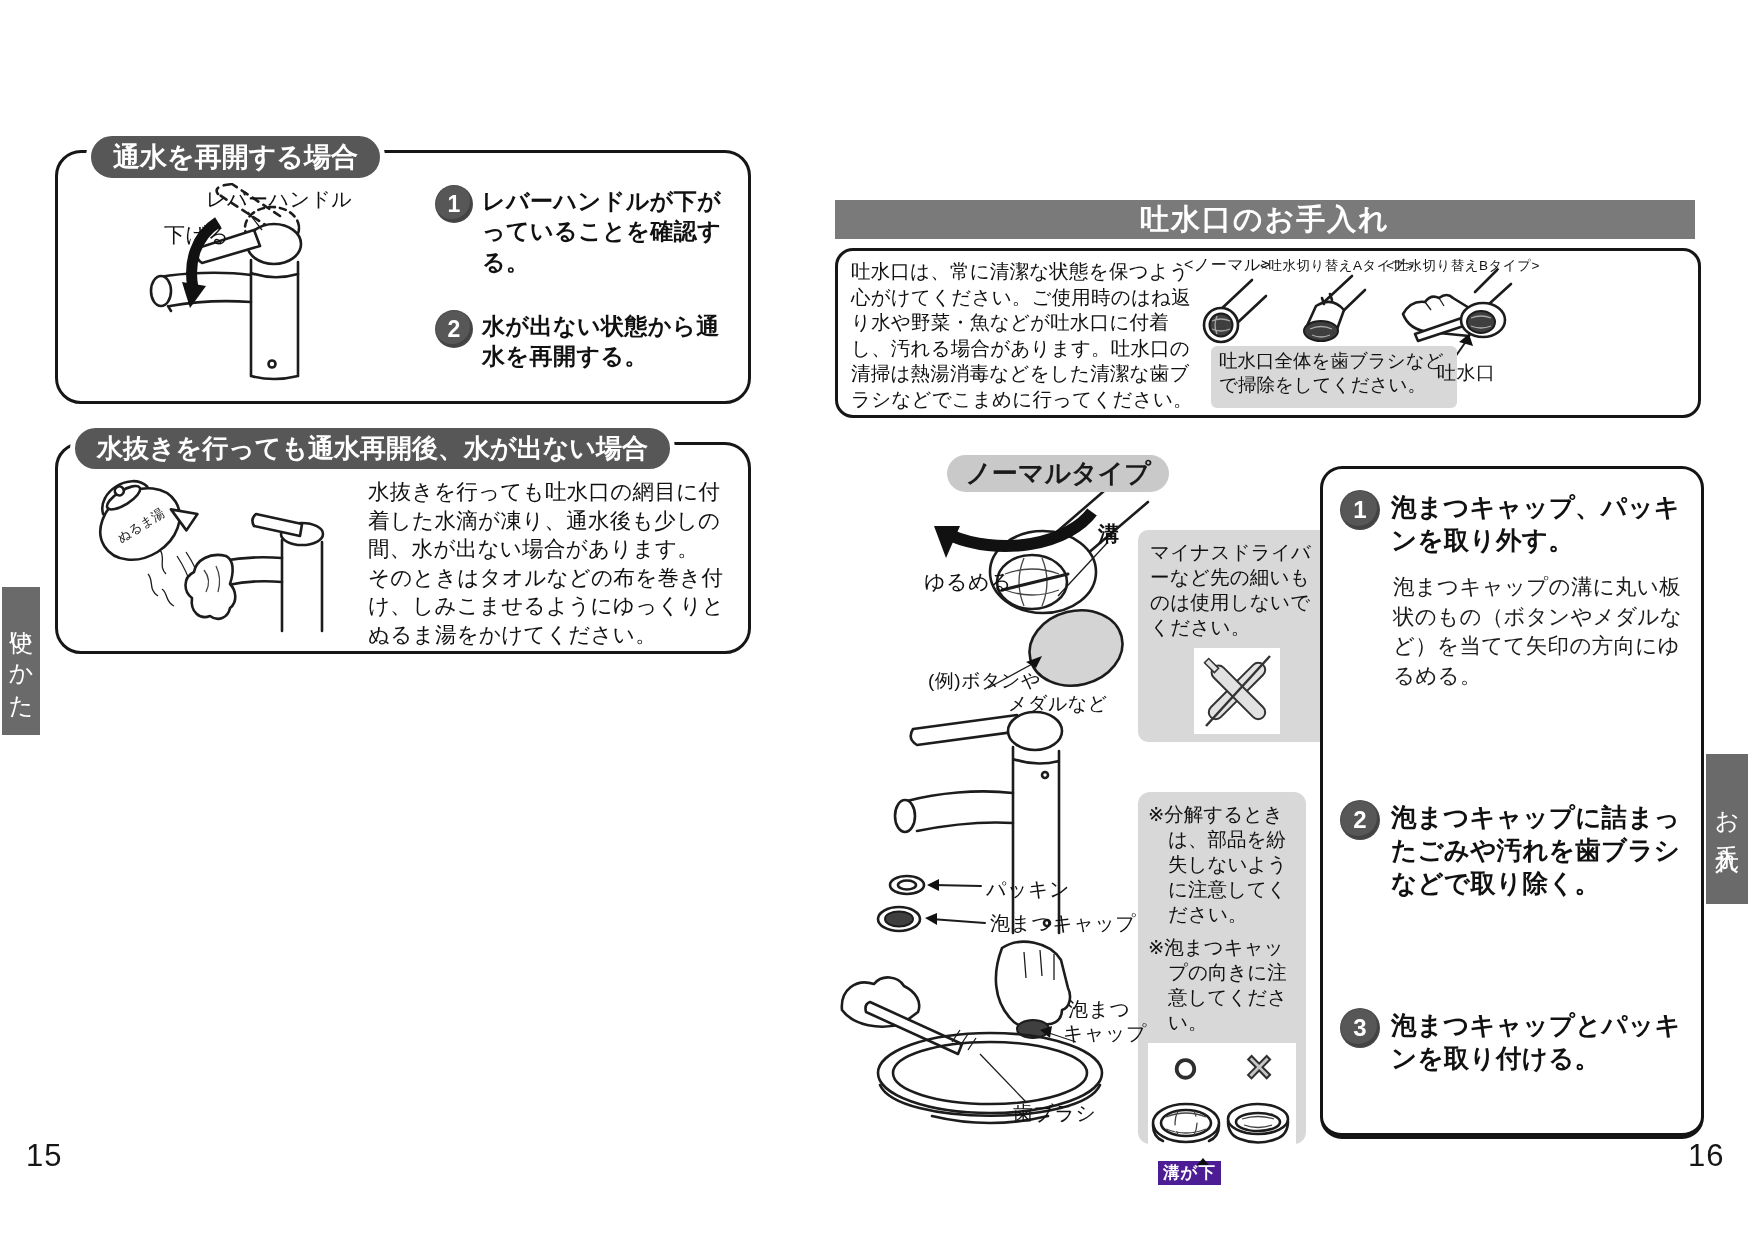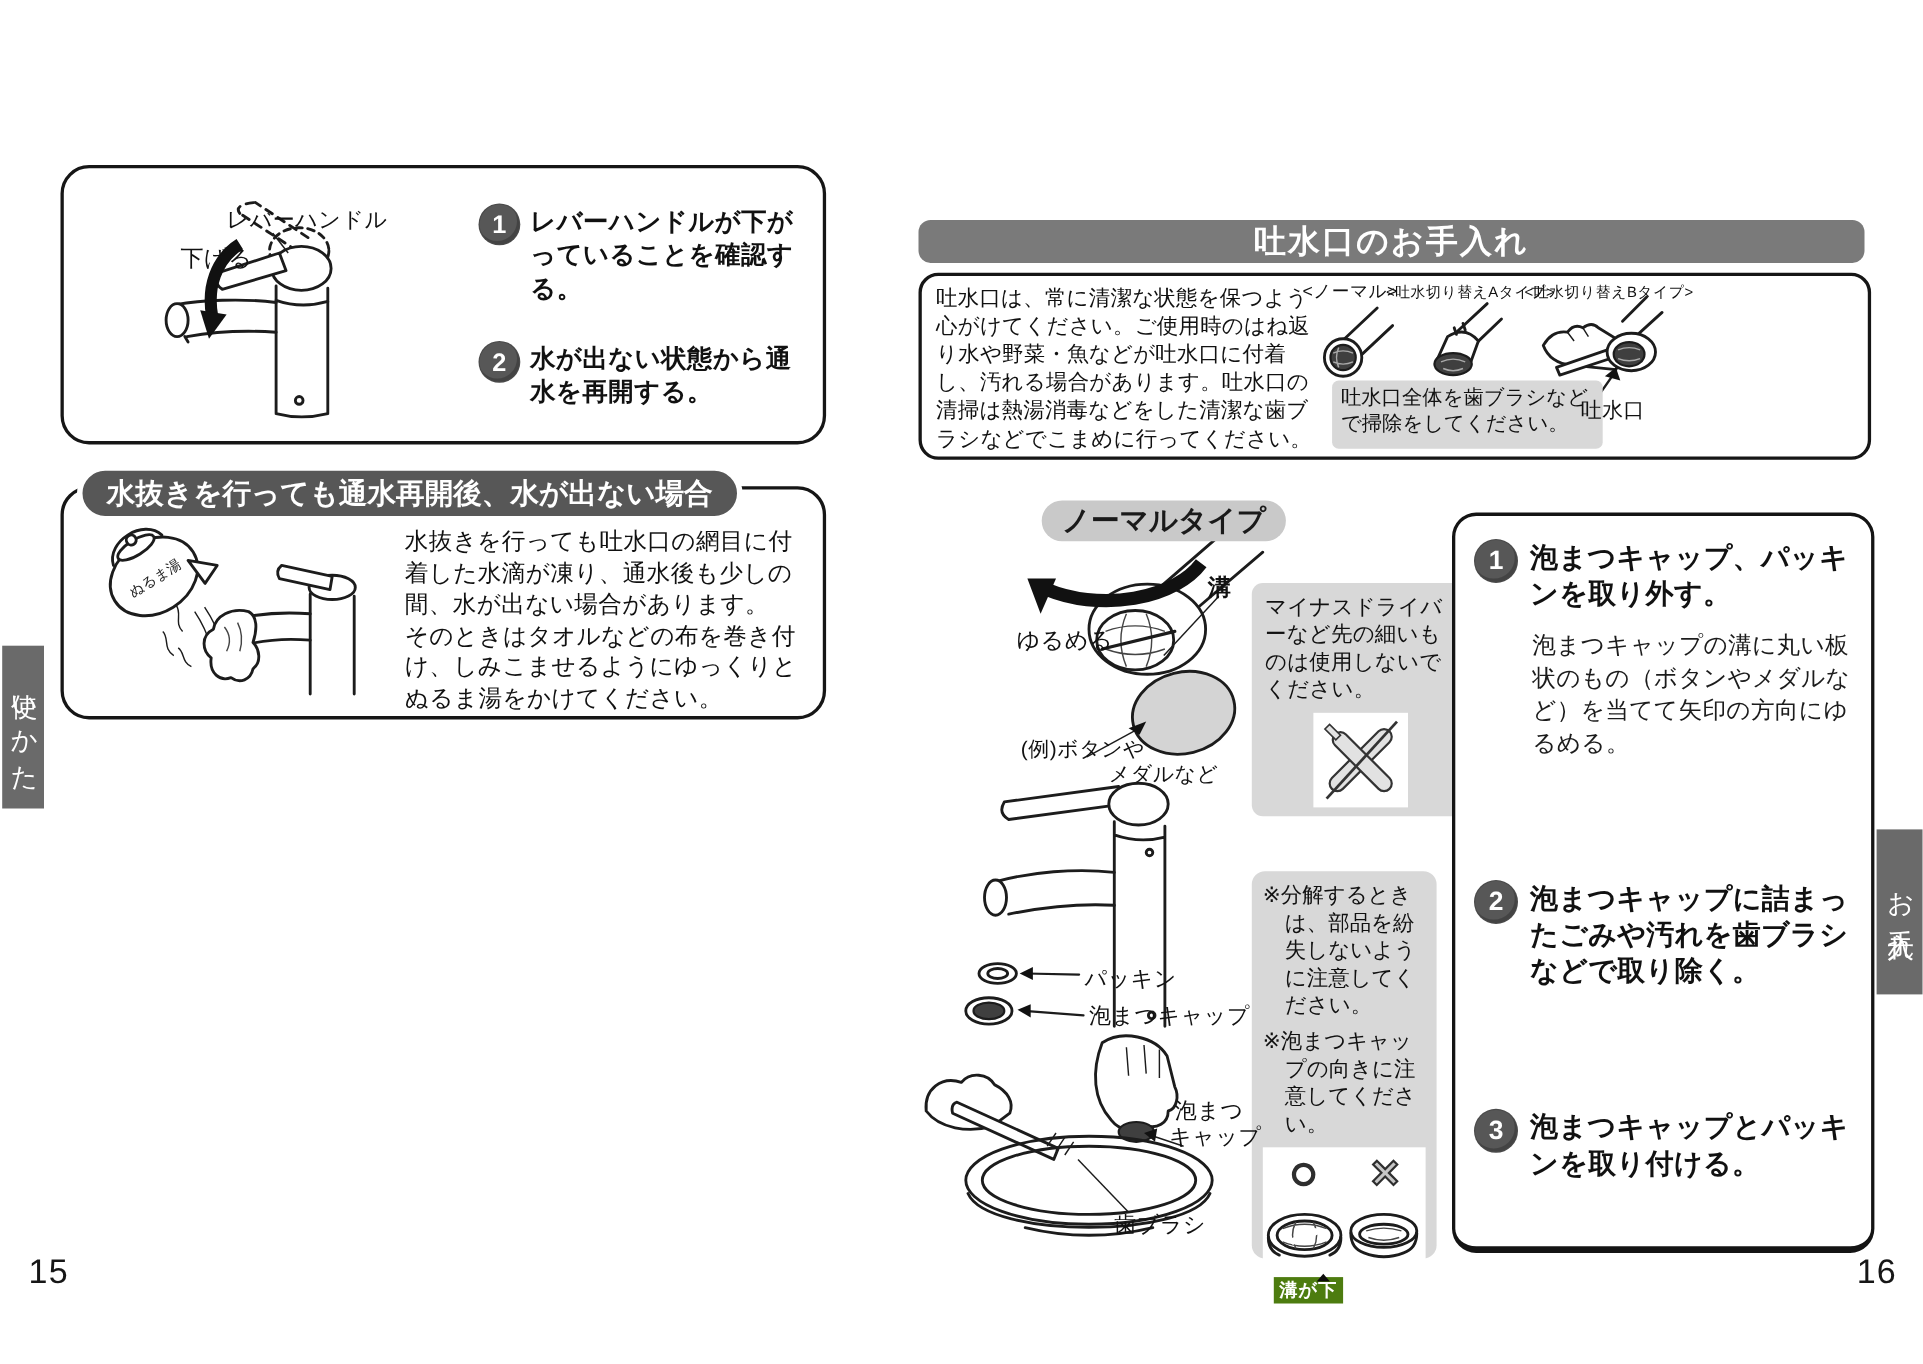--- a/index.html
+++ b/index.html
@@ -20,40 +20,41 @@
   .graybox{position:absolute;background:#d8d8d8;border-radius:10px;}
   .vtab{position:absolute;background:#6a6a6a;color:#fff;display:flex;align-items:center;
         justify-content:center;writing-mode:vertical-rl;text-orientation:upright;
         font-size:24px;letter-spacing:4px;}
   .pagenum{position:absolute;font-size:31px;letter-spacing:1px;color:#161616;}
   .lbl{position:absolute;font-size:20px;letter-spacing:.5px;white-space:nowrap;}
   .banner{position:absolute;background:#7a7a7a;color:#fff;font-weight:bold;font-size:29px;
           display:flex;align-items:center;justify-content:center;letter-spacing:2px;}
   .hang{text-indent:-20px;padding-left:20px;}
   .okng{font-size:44px;font-weight:bold;color:#c6c6c6;-webkit-text-stroke:2px #2e2e2e;line-height:1;}
-  .groove-badge{position:absolute;background:#4d7c0f;color:#fff;font-size:16.5px;font-weight:bold;
+  .groove-badge{position:absolute;background:#4c1d95;color:#fff;font-size:16.5px;font-weight:bold;
                 padding:1px 5px;letter-spacing:1px;}
   .groove-badge:before{content:'';position:absolute;top:-9px;right:12px;
                 border:6px solid transparent;border-bottom:7px solid #0d0d0d;}
   .steps-box{position:absolute;border:3px solid #141414;border-bottom-width:6px;border-radius:22px;background:#fff;}
   .rstep-title{font-size:25.5px;font-weight:bold;line-height:1.3;letter-spacing:.3px;width:300px;}
   .rstep-body{font-size:21.5px;line-height:1.38;letter-spacing:.3px;color:#1c1c1c;}
   svg{position:absolute;overflow:visible;}
   svg *{vector-effect:non-scaling-stroke;}
   .ln{stroke:#1c1c1c;stroke-width:2.6;fill:none;stroke-linecap:round;stroke-linejoin:round;}
   .lnf{stroke:#1c1c1c;stroke-width:2.6;fill:#fff;stroke-linecap:round;stroke-linejoin:round;}
   .thin{stroke:#444;stroke-width:1.3;fill:none;}
   .mesh{fill:#3f3f3f;stroke:#1c1c1c;stroke-width:2;}
 </style>
 </head>
 <body>
 
 <div id="canvas">
 
   <div class="box" style="left:55px;top:150px;width:690px;height:248px;"></div>
+  <div class="pill-dark" style="left:86px;top:131px;font-size:27px;">通水を再開する場合</div>
 
   <svg class="abs" style="left:120px;top:178px;" width="250" height="215" viewBox="0 0 250 215">
 
     <path class="ln" style="stroke-dasharray:7 6;" d="M150,50 L98,16 M160,38 L112,6 M98,16 Q92,8 112,6"></path>
     <ellipse class="ln" style="stroke-dasharray:6 5;" cx="152" cy="50" rx="27" ry="21"></ellipse>
 
     <ellipse class="lnf" cx="154" cy="66" rx="27" ry="20"></ellipse>
     <path class="lnf" d="M78,70 L134,52 L140,68 L82,85 Q74,80 78,70 Z"></path>
 
     <path class="ln" d="M131,82 L131,198 M178,84 L178,198 M131,198 Q154,204 178,198"></path>
@@ -111,21 +112,21 @@
 
   <div class="body-text abs" style="left:368px;top:478px;width:370px;">
     <div>水抜きを行っても吐水口の網目に付着した水滴が凍り、通水後も少しの間、水が出ない場合があります。</div>
     <div>そのときはタオルなどの布を巻き付け、しみこませるようにゆっくりとぬるま湯をかけてください。</div>
   </div>
 
   <div class="vtab" style="left:2px;top:587px;width:38px;height:148px;">使いかた</div>
   <div class="pagenum" style="left:26px;top:1138px;">15</div>
 
 
-  <div class="banner" style="left:835px;top:200px;width:860px;height:39px;border-radius:11px;">吐水口のお手入れ</div>
+  <div class="banner" style="left:835px;top:200px;width:860px;height:39px;">吐水口のお手入れ</div>
 
   <div class="box" style="left:835px;top:248px;width:860px;height:164px;border-radius:18px;"></div>
   <div class="abs" style="left:851px;top:259px;width:342px;font-size:19.5px;line-height:1.31;letter-spacing:.2px;">吐水口は、常に清潔な状態を保つよう心がけてください。ご使用時のはね返り水や野菜・魚などが吐水口に付着し、汚れる場合があります。吐水口の清掃は熱湯消毒などをした清潔な歯ブラシなどでこまめに行ってください。</div>
 
   <div class="lbl" style="left:1184px;top:255px;font-size:16px;">&lt;ノーマル&gt;</div>
   <div class="lbl" style="left:1260px;top:257px;font-size:13.5px;">&lt;吐水切り替えAタイプ&gt;</div>
   <div class="lbl" style="left:1386px;top:257px;font-size:13.5px;">&lt;吐水切り替えBタイプ&gt;</div>
 
   <svg class="abs" style="left:1188px;top:278px;" width="80" height="72" viewBox="0 0 80 72">
     <path class="ln" d="M64,2 L30,34 M78,18 L46,48"></path>

